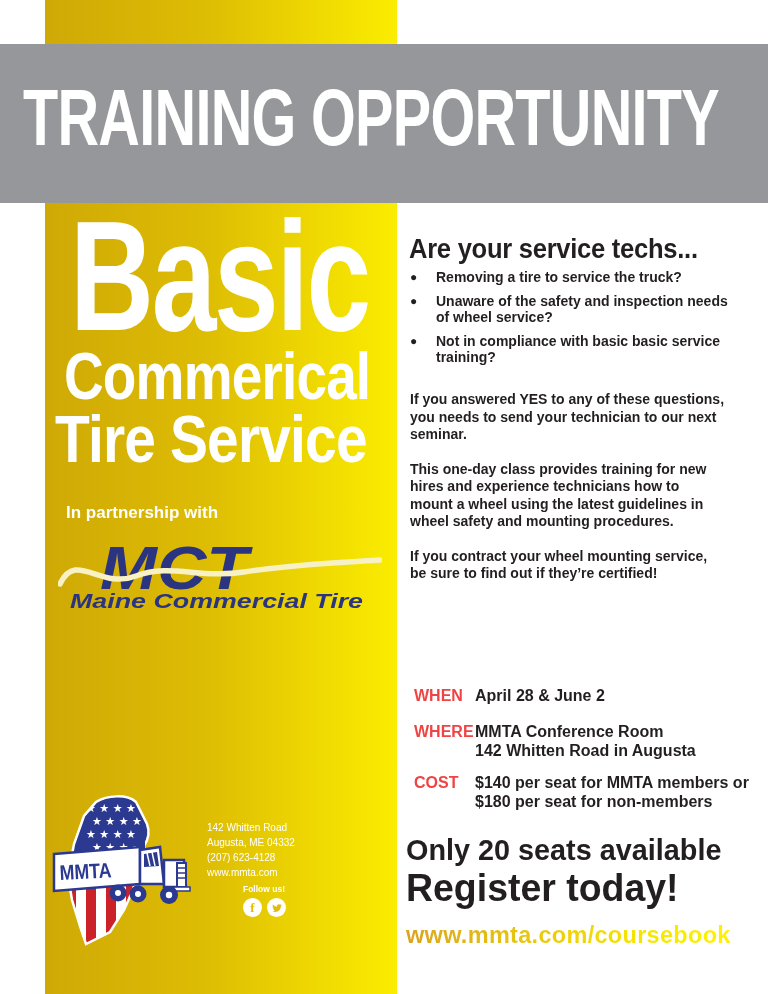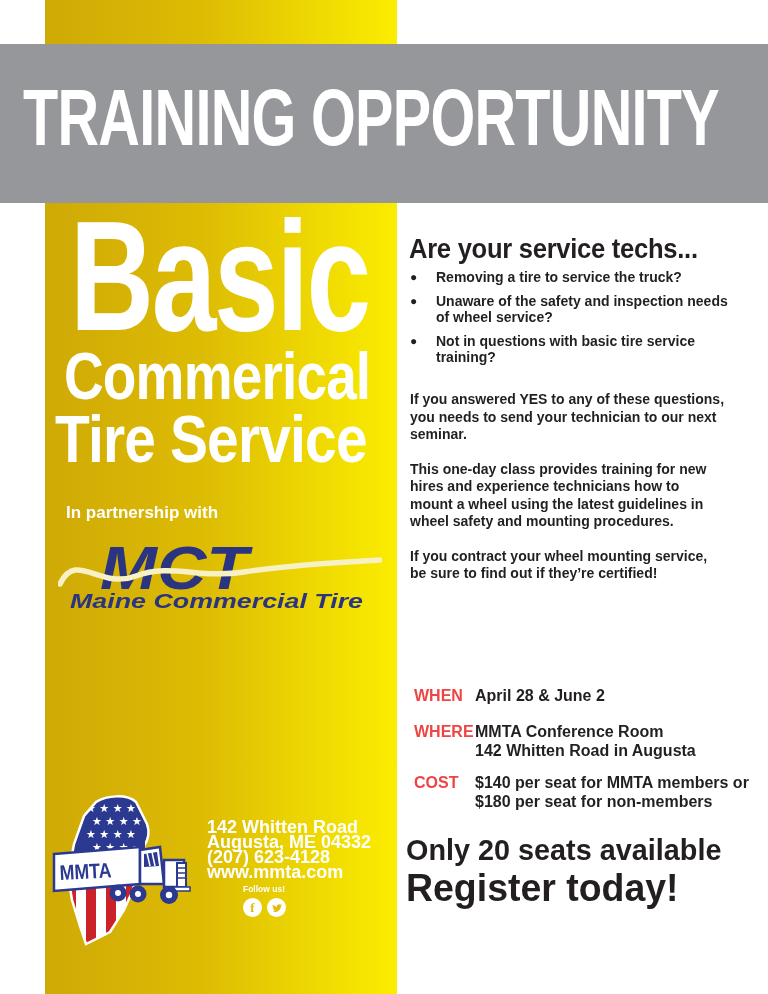--- a/index.html
+++ b/index.html
@@ -23,22 +23,22 @@
   .t2{left:64px;top:342px;font-size:67px;transform:scaleX(0.82);letter-spacing:-1px;}
   .t3{left:55px;top:405px;font-size:67px;transform:scaleX(0.85);letter-spacing:-1px;}
 
   .partner-label{position:absolute;left:66px;top:503px;font-size:17px;font-weight:bold;color:#fff;}
 
   .mct-logo{position:absolute;left:58px;top:532px;}
   .mct-text{font-family:"Liberation Sans","DejaVu Sans",sans-serif;}
 
   .mmta-logo{position:absolute;left:52px;top:792px;}
 
-  .address{position:absolute;left:207px;top:820px;color:#fff;font-weight:bold;
-           font-size:18px;line-height:15px;}
+  .address{position:absolute;left:207px;top:820px;color:#fff;font-weight:normal;
+           font-size:10px;line-height:15px;}
   .follow{position:absolute;left:212px;top:884px;width:104px;text-align:center;color:#fff;
           font-weight:bold;font-size:8.5px;}
   .social{position:absolute;left:243px;top:898px;display:flex;gap:5px;}
   .social-circle{width:19px;height:19px;border-radius:50%;background:#fff;display:flex;
                  align-items:center;justify-content:center;cursor:pointer;}
   .fb-glyph{color:#E3BC0A;font-weight:bold;font-size:13px;line-height:1;
             font-family:"Liberation Serif","DejaVu Serif",serif;}
 
   
   .heading{position:absolute;left:409px;top:233px;font-size:27.5px;font-weight:bold;
@@ -160,21 +160,21 @@
       <span class="bullet-dot">●</span>
       <span class="bullet-text">Removing a tire to service the truck?</span>
     </li>
     <li class="bullet">
       <span class="bullet-dot">●</span>
       <span class="bullet-text">Unaware of the safety and inspection needs
 of wheel service?</span>
     </li>
     <li class="bullet">
       <span class="bullet-dot">●</span>
-      <span class="bullet-text">Not in questions with basic tire service
+      <span class="bullet-text">Not in compliance with basic basic service
 training?</span>
     </li>
   </ul>
 
   <div class="paras">
     <p class="para">If you answered YES to any of these questions,
 you needs to send your technician to our next
 seminar.</p>
     <p class="para">This one-day class provides training for new
 hires and experience technicians how to
@@ -196,14 +196,15 @@
     </div>
     <div class="detail-row r2">
       <div class="detail-label">COST</div>
       <div class="detail-value">$140 per seat for MMTA members or
 $180 per seat for non-members</div>
     </div>
   </div>
 
   <div class="availability">Only 20 seats available</div>
   <div class="cta">Register today!</div>
+  <div class="url">www.mmta.com/coursebook</div>
 
 </div>
 
 </body></html>

